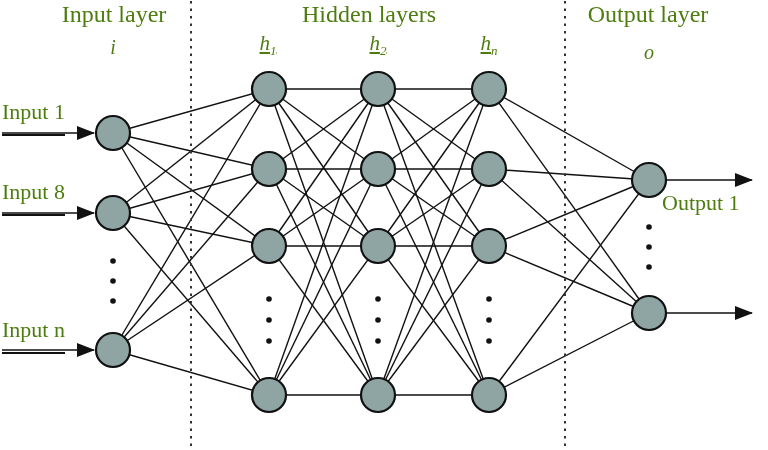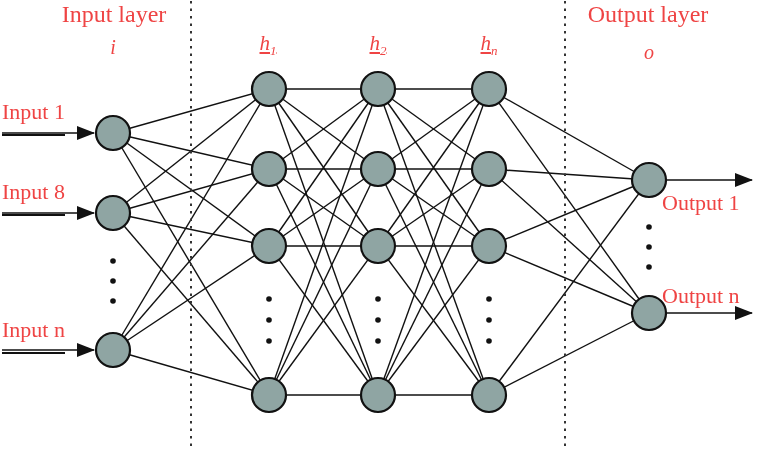--- a/index.html
+++ b/index.html
@@ -1,18 +1,18 @@
 <!DOCTYPE html>
 <html><head>
 <meta charset="utf-8">
 <style>
   html,body{margin:0;padding:0;background:#ffffff;}
   body{width:768px;height:450px;overflow:hidden;}
   .stage{position:relative;width:768px;height:450px;background:#ffffff;
-         font-family:"Liberation Serif","DejaVu Serif",serif;color:#ef4444;}
+         font-family:"Liberation Serif","DejaVu Serif",serif;color:#4d7c0f;}
   svg{position:absolute;left:0;top:0;}
   .hdr{position:absolute;transform:translateX(-50%);font-size:24px;line-height:1;white-space:nowrap;}
   #hdr-input{left:114px;top:2px;}
   #hdr-hidden{left:369px;top:2px;}
   #hdr-output{left:648px;top:2px;}
   .sym{position:absolute;transform:translateX(-50%);font-size:20px;font-style:italic;line-height:1;}
   #sym-i{left:113px;top:37px;}
   #sym-o{left:649px;top:42px;}
   .sublabel{position:absolute;transform:translateX(-50%);font-size:21px;font-style:italic;line-height:1;white-space:nowrap;text-decoration:underline;}
   .sublabel sub{font-size:13px;line-height:0;}
@@ -125,29 +125,29 @@
       <circle cx="378" cy="395" r="17" fill="#8fa5a3" stroke="#111111" stroke-width="2.2"></circle>
       <circle cx="489" cy="89" r="17" fill="#8fa5a3" stroke="#111111" stroke-width="2.2"></circle>
       <circle cx="489" cy="169" r="17" fill="#8fa5a3" stroke="#111111" stroke-width="2.2"></circle>
       <circle cx="489" cy="246" r="17" fill="#8fa5a3" stroke="#111111" stroke-width="2.2"></circle>
       <circle cx="489" cy="395" r="17" fill="#8fa5a3" stroke="#111111" stroke-width="2.2"></circle>
       <circle cx="649" cy="180" r="17" fill="#8fa5a3" stroke="#111111" stroke-width="2.2"></circle>
       <circle cx="649" cy="313" r="17" fill="#8fa5a3" stroke="#111111" stroke-width="2.2"></circle>
     </svg>
 
   <div class="hdr" id="hdr-input">Input layer</div>
+  <div class="hdr" id="hdr-hidden">Hidden layers</div>
   <div class="hdr" id="hdr-output">Output layer</div>
 
   <div class="sym" id="sym-i">i</div>
   <div class="sym" id="sym-o">o</div>
 
   <div class="sublabel" id="sub-h1"><span>h</span><sub>1</sub></div>
   <div class="sublabel" id="sub-h2"><span>h</span><sub>2</sub></div>
   <div class="sublabel" id="sub-hn"><span>h</span><sub>n</sub></div>
 
   <div class="io-label underlined" id="lbl-in-1">Input 1</div>
   <div class="io-label underlined" id="lbl-in-2">Input 8</div>
   <div class="io-label underlined" id="lbl-in-n">Input n</div>
 
   <div class="io-label" id="lbl-out-1">Output 1</div>
-  <div class="io-label" id="lbl-out-n">Output n</div>
 
 </div>
 
 </body></html>

